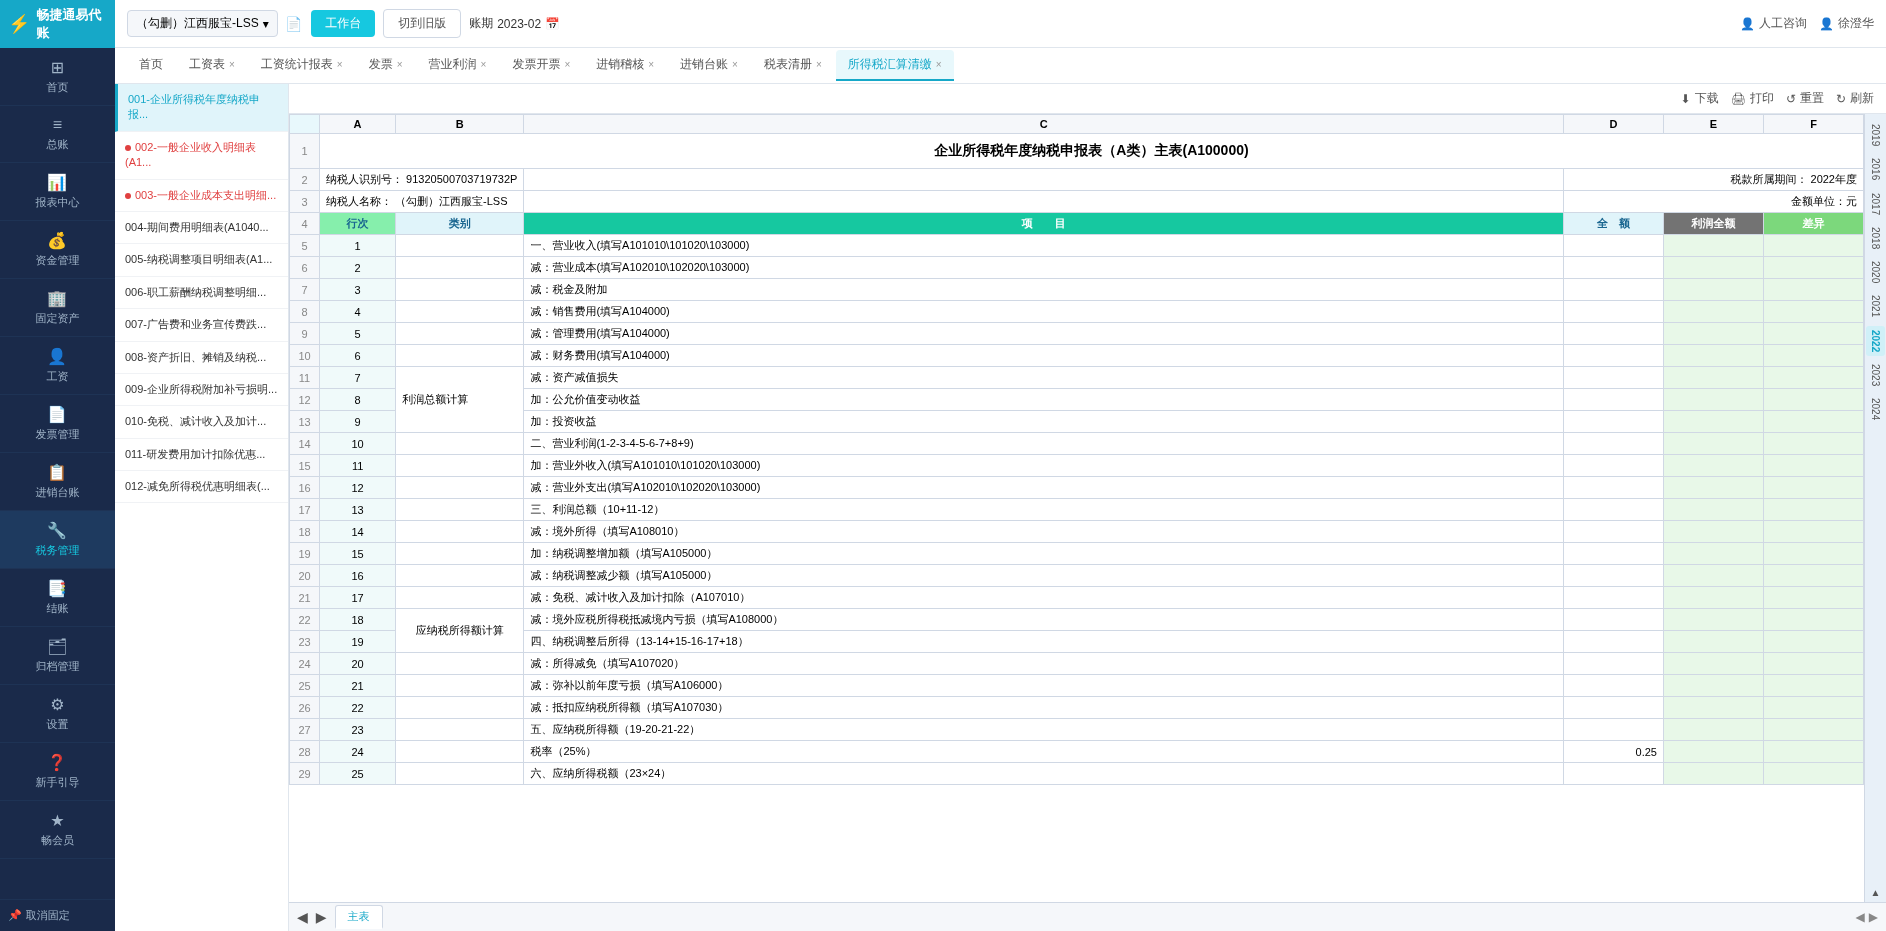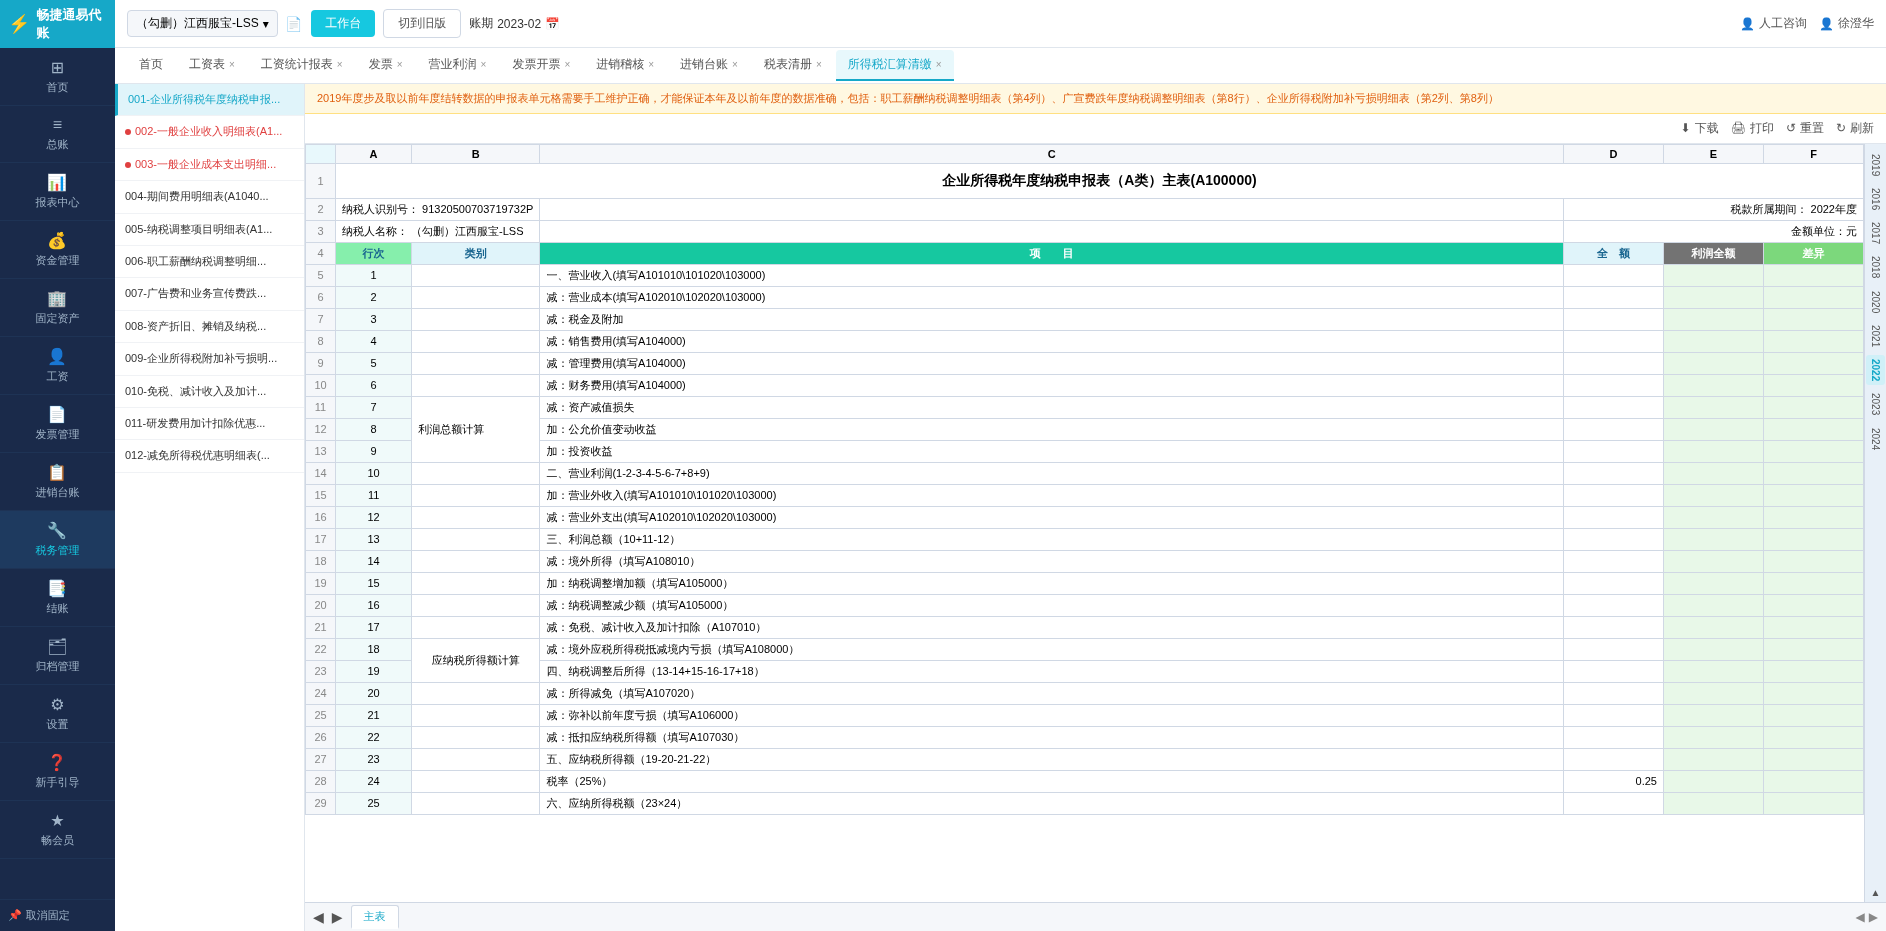--- a/index.html
+++ b/index.html
@@ -30,21 +30,21 @@
     
     .tabs-bar { background: white; border-bottom: 1px solid #e0e6ed; display: flex; align-items: center; padding: 0 12px; height: 36px; flex-shrink: 0; gap: 2px; }
     .tab { padding: 6px 12px; font-size: 12px; color: #555; cursor: pointer; border-bottom: 2px solid transparent; white-space: nowrap; display: flex; align-items: center; gap: 4px; }
     .tab.active { color: #16a8c8; border-bottom-color: #16a8c8; background: #e8f8fc; border-radius: 4px 4px 0 0; }
     .tab-close { font-size: 10px; color: #999; cursor: pointer; }
 
     
     .content-area { flex: 1; display: flex; overflow: hidden; }
 
     
-    .left-panel { width: 190px; background: white; border-right: 1px solid #e0e6ed; flex-shrink: 0; overflow-y: auto; }
+    .left-panel { width: 174px; background: white; border-right: 1px solid #e0e6ed; flex-shrink: 0; overflow-y: auto; }
     .left-panel-item { padding: 8px 10px; font-size: 11px; color: #333; cursor: pointer; border-bottom: 1px solid #f0f2f5; line-height: 1.4; }
     .left-panel-item.active { background: #e0f4fa; color: #16a8c8; border-left: 3px solid #16a8c8; }
     .left-panel-item.error { color: #e04040; }
     .left-panel-item .dot { display: inline-block; width: 6px; height: 6px; border-radius: 50%; margin-right: 4px; }
     .dot-red { background: #e04040; }
 
     
     .main-content { flex: 1; display: flex; flex-direction: column; overflow: hidden; background: #f0f2f5; }
 
     
@@ -240,23 +240,20 @@
       <div class="left-panel-item">007-广告费和业务宣传费跌...</div>
       <div class="left-panel-item">008-资产折旧、摊销及纳税...</div>
       <div class="left-panel-item">009-企业所得税附加补亏损明...</div>
       <div class="left-panel-item">010-免税、减计收入及加计...</div>
       <div class="left-panel-item">011-研发费用加计扣除优惠...</div>
       <div class="left-panel-item">012-减免所得税优惠明细表(...</div>
     </div>
 
     <div class="main-content">
 
-      <div class="warning-bar">
-        <span>2019年度步及取以前年度结转数据的申报表单元格需要手工维护正确，才能保证本年及以前年度的数据准确，包括：职工薪酬纳税调整明细表（第4列）、广宣费跌年度纳税调整明细表（第8行）、企业所得税附加补亏损明细表（第2列、第8列）</span>
-      </div>
 
       <div class="sheet-toolbar">
         <div class="sheet-toolbar-btn">
           <span>⬇</span>
           <span>下载</span>
         </div>
         <div class="sheet-toolbar-btn">
           <span>🖨</span>
           <span>打印</span>
         </div>

